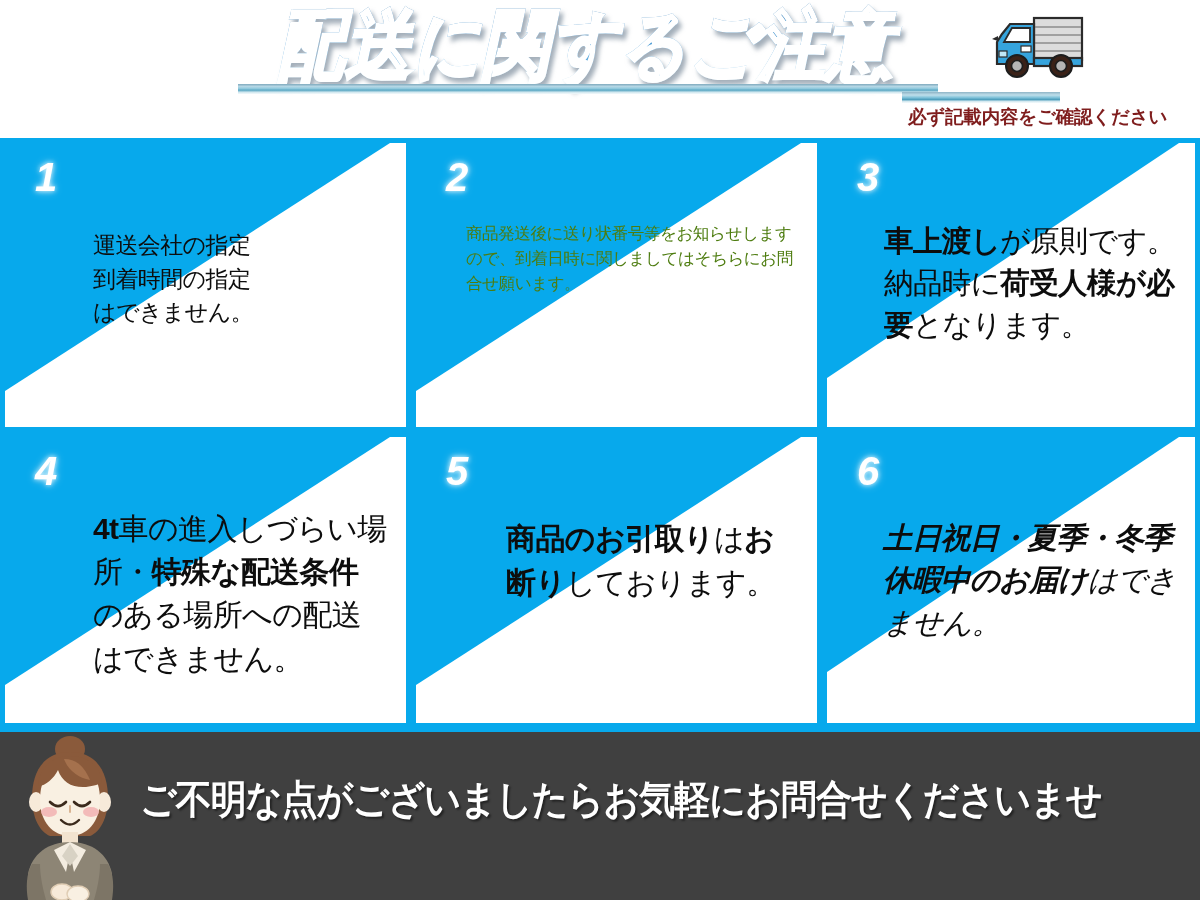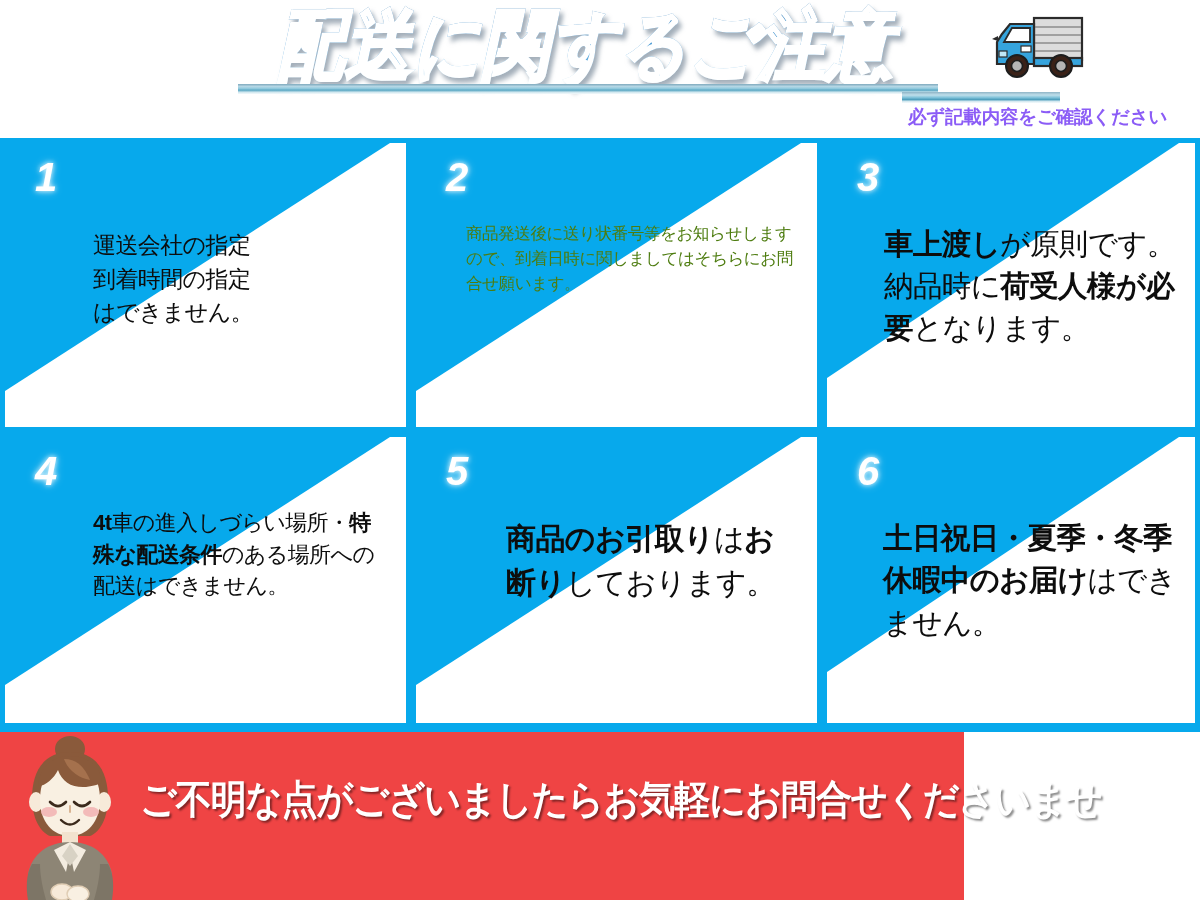--- a/index.html
+++ b/index.html
@@ -79,21 +79,21 @@
     height: 11px;
     background: linear-gradient(180deg,#8fb4c6 0%, #bfdfeb 28%, #7cc0d8 52%, #4f9fbd 68%, #d5e9f0 86%, #f6fbfd 100%);
   }
   #truck-caption {
     position: absolute;
     left: -64px;
     top: 100px;
     width: 290px;
     font-size: 18.5px;
     font-weight: 700;
-    color: #8b5cf6;
+    color: #7f1d1d;
     letter-spacing: -0.2px;
     white-space: nowrap;
   }
 
   
   #grid {
     position: absolute;
     left: 0;
     top: 138px;
     width: 1200px;
@@ -162,38 +162,37 @@
     letter-spacing: -0.5px;
     font-weight: 400;
     color: #4d7c0f;
   }
 
   
   #card-1 .body { top: 86px; left: 88px; }
   #card-1 .main-text { font-size: 23px; line-height: 1.46; }
   #card-2 .body { top: 72px; left: 50px; }
   #card-2 .main-text { font-size: 31px; line-height: 1.40; }
-  #card-3 .body { top: 80px; left: 57px; }
+  #card-3 .body { top: 80px; left: 57px; font-family: Liberation Mono, monospace; }
   #card-3 .main-text { font-size: 29.5px; line-height: 1.42; }
   #card-4 .body { top: 70px; left: 88px; }
-  #card-4 .main-text { font-size: 22px; line-height: 1.44; }
+  #card-4 .main-text { font-size: 30px; line-height: 1.44; }
   #card-5 .body { top: 80px; left: 90px; }
   #card-5 .main-text { font-size: 30px; line-height: 1.46; }
-  #card-6 .body { top: 80px; left: 56px; }
+  #card-6 .body { top: 80px; left: 56px; font-style: italic; }
   #card-6 .main-text { font-size: 29.5px; line-height: 1.44; }
 
   
   #footer {
     position: absolute;
     left: 0;
     top: 728px;
-    width: 956px;
+    width: 1200px;
     height: 172px;
-    background: #ef4444;
-    padding-left: 8px;
+    background: #404040;
   }
   #footer-topline {
     position: absolute;
     left: 0; top: 0;
     width: 1200px;
     height: 4px;
     background: #07a9ec;
   }
   #footer-text {
     position: absolute;

